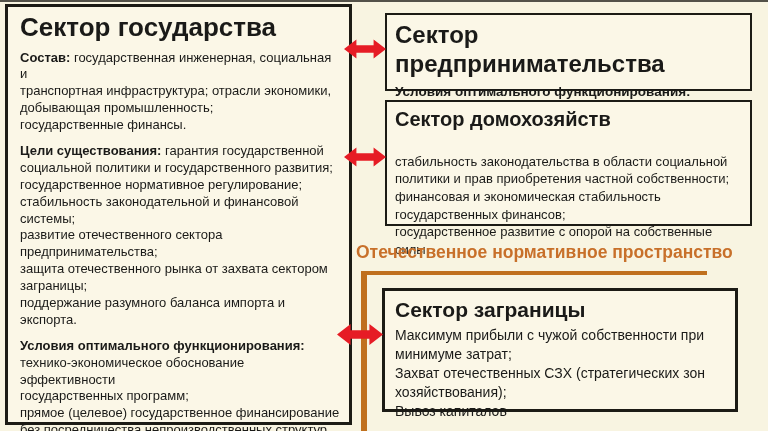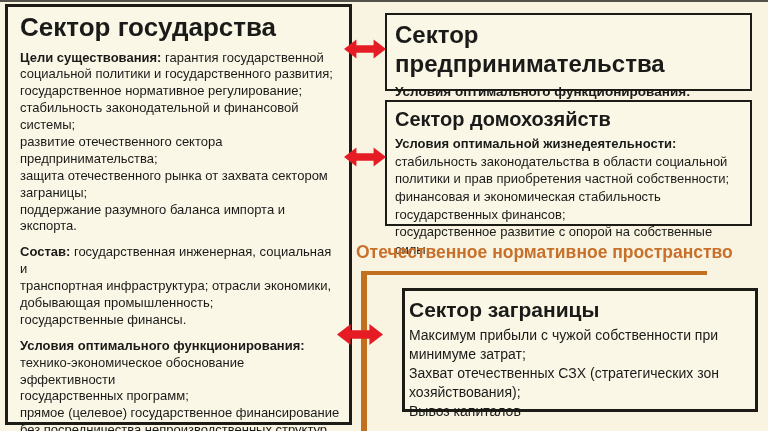--- a/index.html
+++ b/index.html
@@ -8,21 +8,21 @@
     position:relative;width:768px;height:431px;overflow:hidden;
     background:var(--background);
     font-family:"Liberation Sans", sans-serif;
     color:var(--text);
   }
   .topline{position:absolute;left:0;top:0;width:768px;height:2px;background:var(--border);opacity:.75;z-index:0;}
   .box{position:absolute;background:var(--box-fill);border:2px solid var(--border);z-index:1;}
   .left-box{left:5px;top:4px;width:347px;height:421px;border-width:3px;padding:2px 8px 2px 12px;}
   .box1{left:385px;top:13px;width:367px;height:78px;padding:4px 8px;}
   .box2{left:385px;top:100px;width:367px;height:126px;padding:3px 8px;}
-  .box3{left:402px;top:288px;width:356px;height:124px;border-width:3px;padding:4px 4px;}
+  .box3{left:382px;top:288px;width:356px;height:124px;border-width:3px;padding:4px 10px;}
   .title{font-weight:bold;line-height:1.2;margin:2px 0 4px 0;}
   .t-xl{font-size:26px;line-height:1.25;margin:2px 0 6px 0;}
   .t-md{font-size:24px;}
   .t-lg{font-size:20px;}
   .t-lg3{font-size:21px;}
   .body{white-space:pre-line;margin:0;}
   .left-box .body{font-size:13px;line-height:1.3;margin:0 0 9px 0;}
   .box1 .body{font-size:13.5px;line-height:1.4;}
   .box2 .body{font-size:13px;line-height:1.36;}
   .box3 .body{font-size:14px;line-height:1.36;}
@@ -40,52 +40,52 @@
 </style>
 </head>
 <body>
 
 <div id="canvas">
 
   <div class="topline"></div>
 
   <div class="box left-box">
     <div class="title t-xl">Сектор государства</div>
+    <p class="body"><b>Состав:</b><span> государственная инженерная, социальная и
+транспортная инфраструктура; отрасли экономики,
+добывающая промышленность;
+государственные финансы.</span></p>
     <p class="body"><b>Цели существования:</b><span> гарантия государственной
 социальной политики и государственного развития;
 государственное нормативное регулирование;
 стабильность законодательной и финансовой
 системы;
 развитие отечественного сектора
 предпринимательства;
 защита отечественного рынка от захвата сектором
 заграницы;
 поддержание разумного баланса импорта и
 экспорта.</span></p>
-    <p class="body"><b>Состав:</b><span> государственная инженерная, социальная и
-транспортная инфраструктура; отрасли экономики,
-добывающая промышленность;
-государственные финансы.</span></p>
     <p class="body"><b>Условия оптимального функционирования:</b><span>
 технико-экономическое обоснование эффективности
 государственных программ;
 прямое (целевое) государственное финансирование
 без посредничества непроизводственных структур,
 распыляющих государственные средства.</span></p>
   </div>
 
   <div class="box box1">
     <div class="title t-md">Сектор предпринимательства</div>
     <p class="body"><b>Условия оптимального функционирования:</b><span> максимум
 прибыли при минимуме затрат</span></p>
   </div>
 
   <div class="box box2">
     <div class="title t-lg">Сектор домохозяйств</div>
-    <p class="body"><b>Условия оптимальной жизнедеятельности:</b><span>
+    <p class="body"><span>
 стабильность законодательства в области социальной
 политики и прав приобретения частной собственности;
 финансовая и экономическая стабильность
 государственных финансов;
 государственное развитие с опорой на собственные силы</span></p>
   </div>
 
   <div class="norm-label">Отечественное нормативное пространство</div>
   <div class="orange-h"></div>
   <div class="orange-v"></div>

